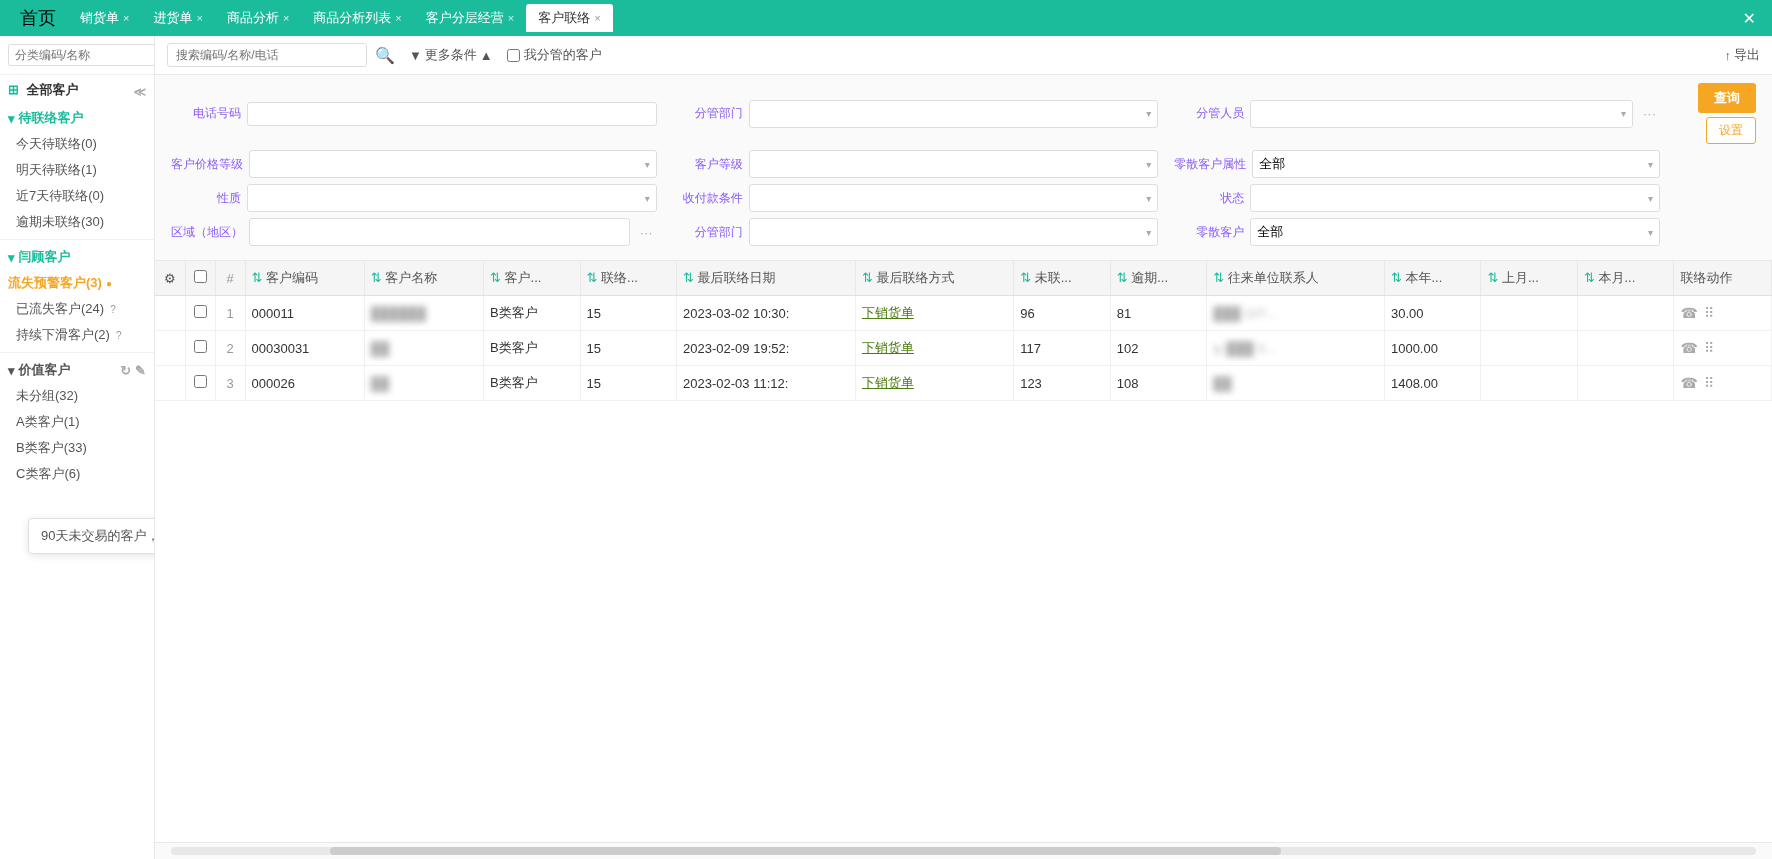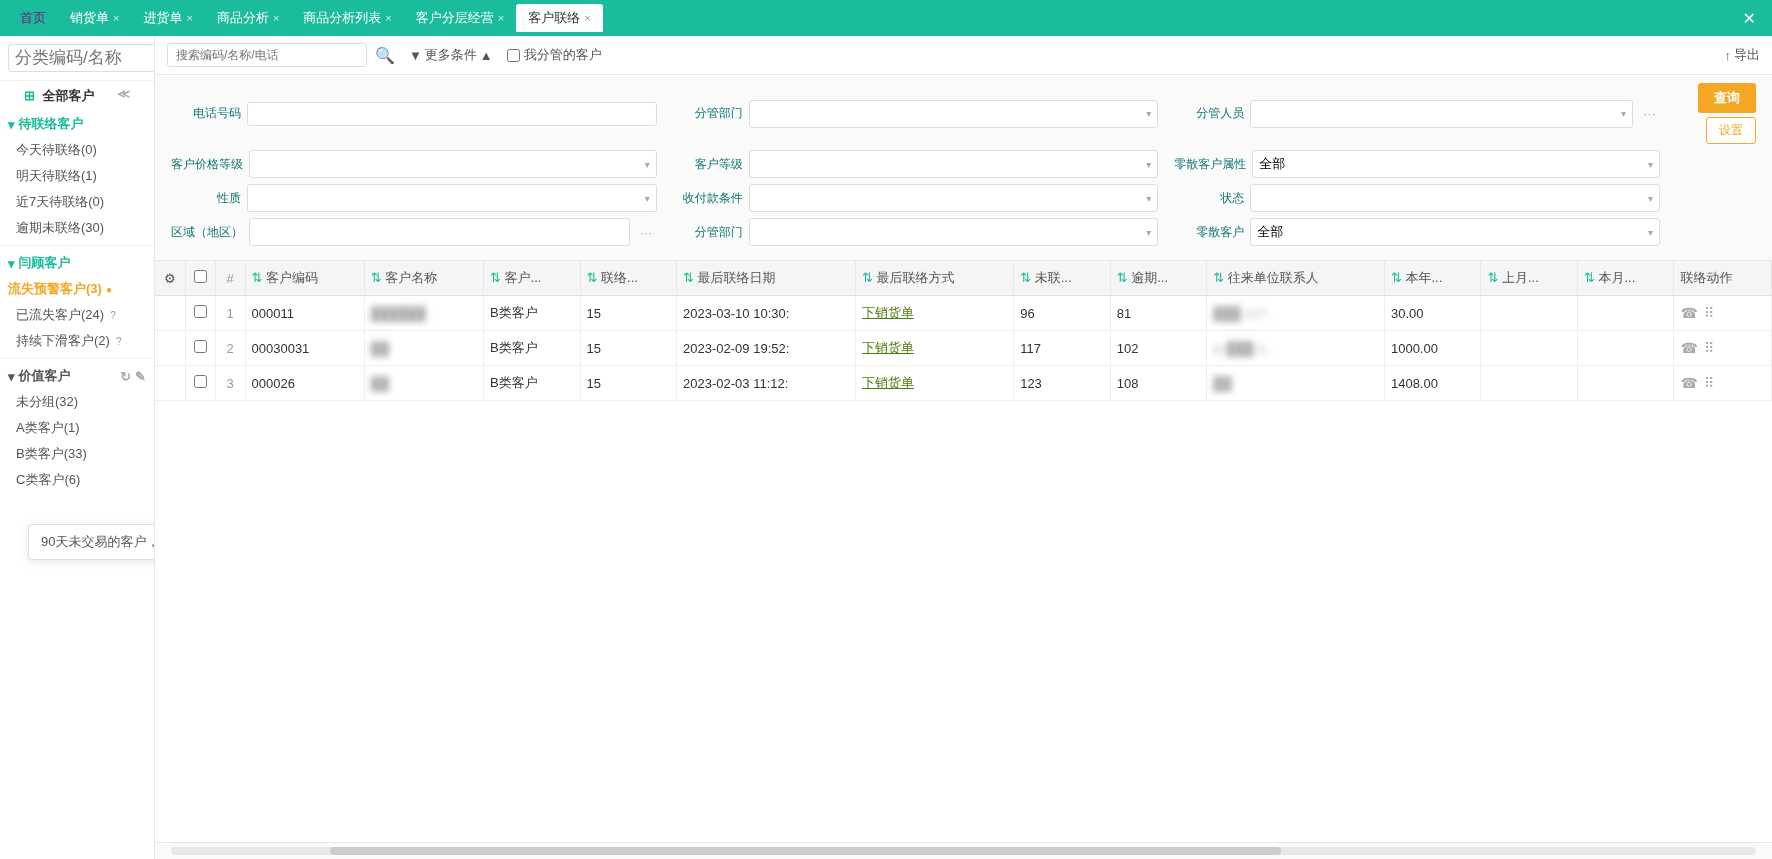--- a/index.html
+++ b/index.html
@@ -31,24 +31,24 @@
     }
     .top-tab .close-x {
       font-size: 11px;
       color: rgba(255,255,255,0.8);
       cursor: pointer;
     }
     .top-tab.active .close-x {
       color: #999;
     }
     .top-tab-home {
-      color: #701a75;
+      color: #000000;
       padding: 0 12px;
       cursor: pointer;
-      font-size: 13px;
+      font-size: 18px;
     }
     .top-bar-close {
       margin-left: auto;
       color: #fff;
       cursor: pointer;
       font-size: 16px;
       padding: 0 8px;
     }
 
     
@@ -72,29 +72,29 @@
       display: flex;
       align-items: center;
       padding: 8px;
       border-bottom: 1px solid #f0f0f0;
       gap: 4px;
     }
     .sidebar-search input {
       border: 1px solid #ddd;
       border-radius: 3px;
       padding: 3px 6px;
-      font-size: 17px;
+      font-size: 12px;
       flex: 1;
       outline: none;
     }
     .sidebar-group-header {
       display: flex;
-      align-items: flex-start;
+      align-items: flex-end;
       justify-content: space-between;
-      padding: 6px 24px;
+      padding: 6px 8px;
       font-weight: bold;
       color: #333;
       cursor: pointer;
       font-size: 13px;
     }
     .sidebar-group-header .collapse-icon {
       color: #aaa;
       font-size: 12px;
     }
     .sidebar-section-title {
@@ -210,21 +210,21 @@
       gap: 16px;
       margin-bottom: 6px;
     }
     .adv-filter-item {
       display: flex;
       align-items: center;
       gap: 6px;
       flex: 1;
     }
     .adv-filter-label {
-      color: #0f766e;
+      color: #8b5cf6;
       font-size: 12px;
       white-space: nowrap;
       min-width: 70px;
       text-align: right;
     }
     .adv-filter-input {
       flex: 1;
       border: 1px solid #ddd;
       border-radius: 3px;
       padding: 4px 6px;
@@ -694,21 +694,21 @@
         </thead>
         <tbody id="table-body">
         <tr>
     <td></td>
     <td class="checkbox-col"><input type="checkbox" style=""></td>
     <td class="num-col">1</td>
     <td>000011</td>
     <td><span class="blurred">██████</span></td>
     <td>B类客户</td>
     <td>15</td>
-    <td>2023-03-10 10:30:</td>
+    <td>2023-03-02 10:30:</td>
     <td><span class="link-text">下销货单</span></td>
     <td>96</td>
     <td>81</td>
     <td><span class="blurred">███ 107...</span></td>
     <td>30.00</td>
     <td></td>
     <td></td>
     <td>
       <div class="action-icons">
         <span class="action-icon">☎</span>

